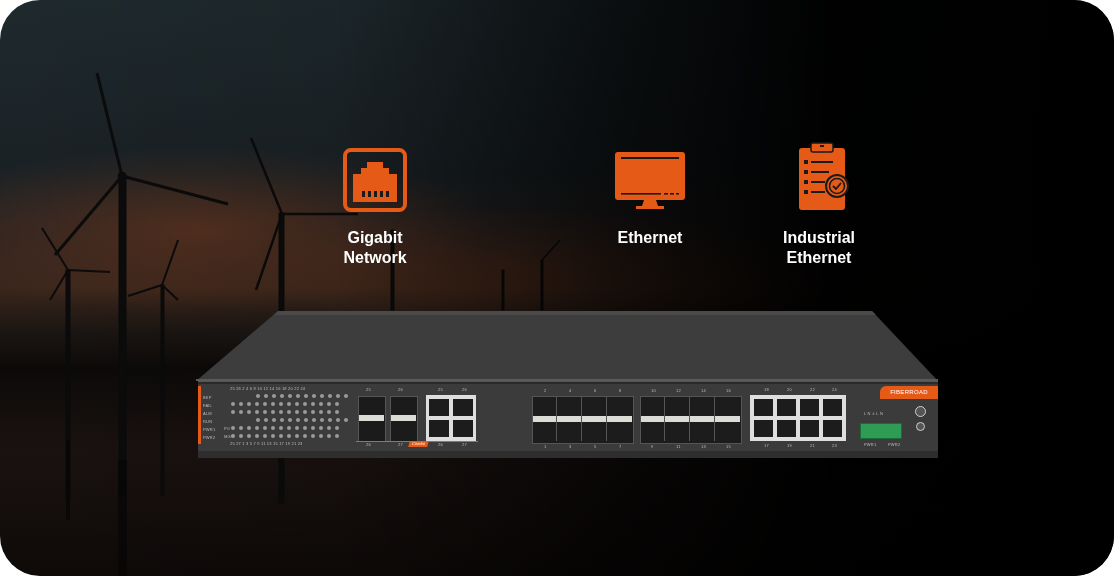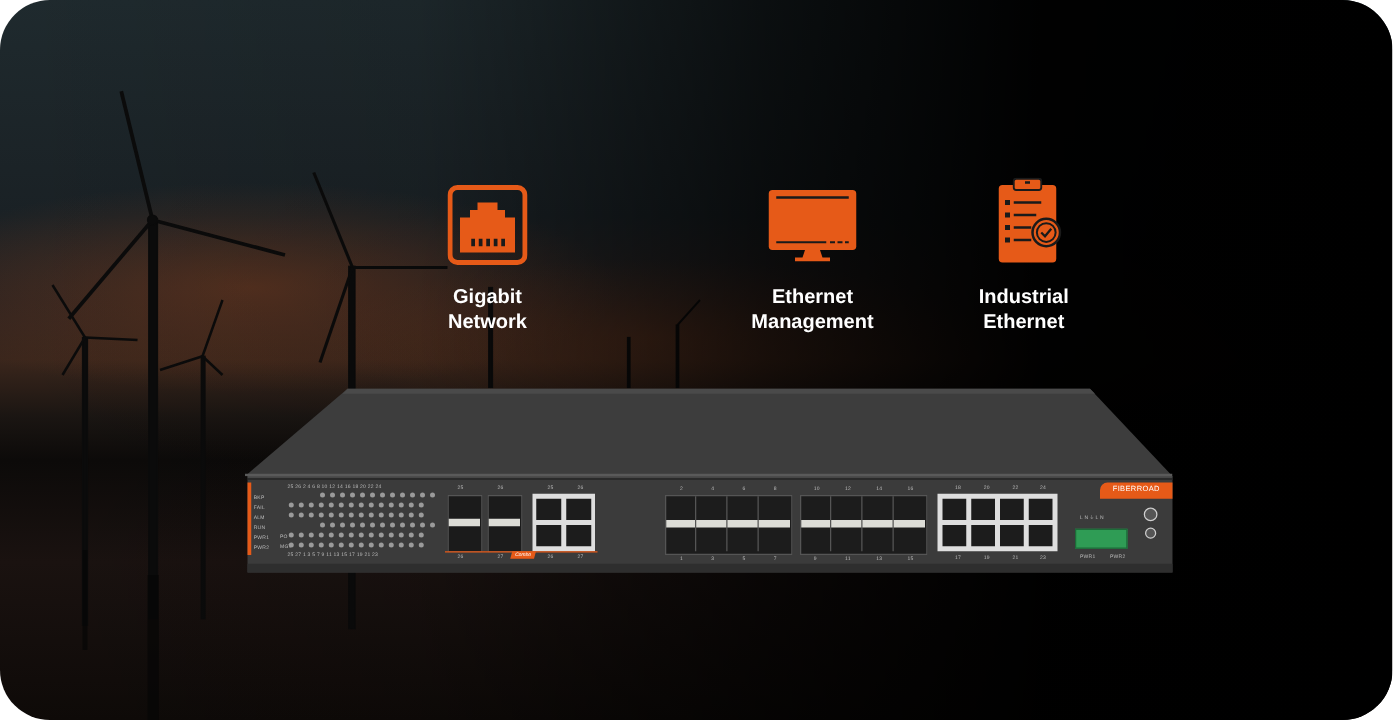--- a/index.html
+++ b/index.html
@@ -73,21 +73,21 @@
     <g fill="#060606" opacity="0.7">
       <rect x="118" y="460" width="9" height="116"></rect>
       <rect x="66" y="440" width="4" height="80"></rect>
     </g>
   </svg>
 
   <div class="fade-right"></div>
 
   <div class="features">
 
-    <div class="feature" style="left:320px;">
+    <div class="feature" style="left:305px;">
       <svg class="icon" viewBox="0 0 64 64">
         <rect x="2" y="2" width="60" height="60" rx="6" fill="none" stroke="#E65A18" stroke-width="4"></rect>
         <path d="M10 54 V26 H18 V20 H24 V14 H40 V20 H46 V26 H54 V54 Z" fill="#E65A18"></path>
         <rect x="19" y="43" width="3" height="6" fill="#1a1a1a"></rect>
         <rect x="25" y="43" width="3" height="6" fill="#1a1a1a"></rect>
         <rect x="31" y="43" width="3" height="6" fill="#1a1a1a"></rect>
         <rect x="37" y="43" width="3" height="6" fill="#1a1a1a"></rect>
         <rect x="43" y="43" width="3" height="6" fill="#1a1a1a"></rect>
       </svg>
       <div class="label">
@@ -102,21 +102,20 @@
         <rect x="1" y="4" width="70" height="48" rx="3" fill="#E65A18"></rect>
         <rect x="7" y="9" width="58" height="2" fill="#1a1a1a"></rect>
         <rect x="7" y="45" width="40" height="1.6" fill="#1a1a1a"></rect>
         <rect x="50" y="45" width="4" height="1.6" fill="#1a1a1a"></rect>
         <rect x="56" y="45" width="4" height="1.6" fill="#1a1a1a"></rect>
         <rect x="62" y="45" width="3" height="1.6" fill="#1a1a1a"></rect>
         <path d="M30 52 H42 L44 58 H50 V61 H22 V58 H28 Z" fill="#E65A18"></path>
       </svg>
       <div class="label">
         <div>Ethernet</div>
-        <div>Management</div>
       </div>
     </div>
 
     <div class="feature" style="left:749px;">
       <svg class="icon" viewBox="0 0 64 70" style="height:70px;margin-top:-6px;">
         <rect x="12" y="6" width="46" height="62" rx="3" fill="#E65A18"></rect>
         <rect x="24" y="1" width="22" height="9" rx="2" fill="#E65A18" stroke="#1a1a1a" stroke-width="1.5"></rect>
         <rect x="33" y="3" width="4" height="2" fill="#1a1a1a"></rect>
         <g fill="#1a1a1a">
           <rect x="17" y="18" width="4" height="4"></rect>

